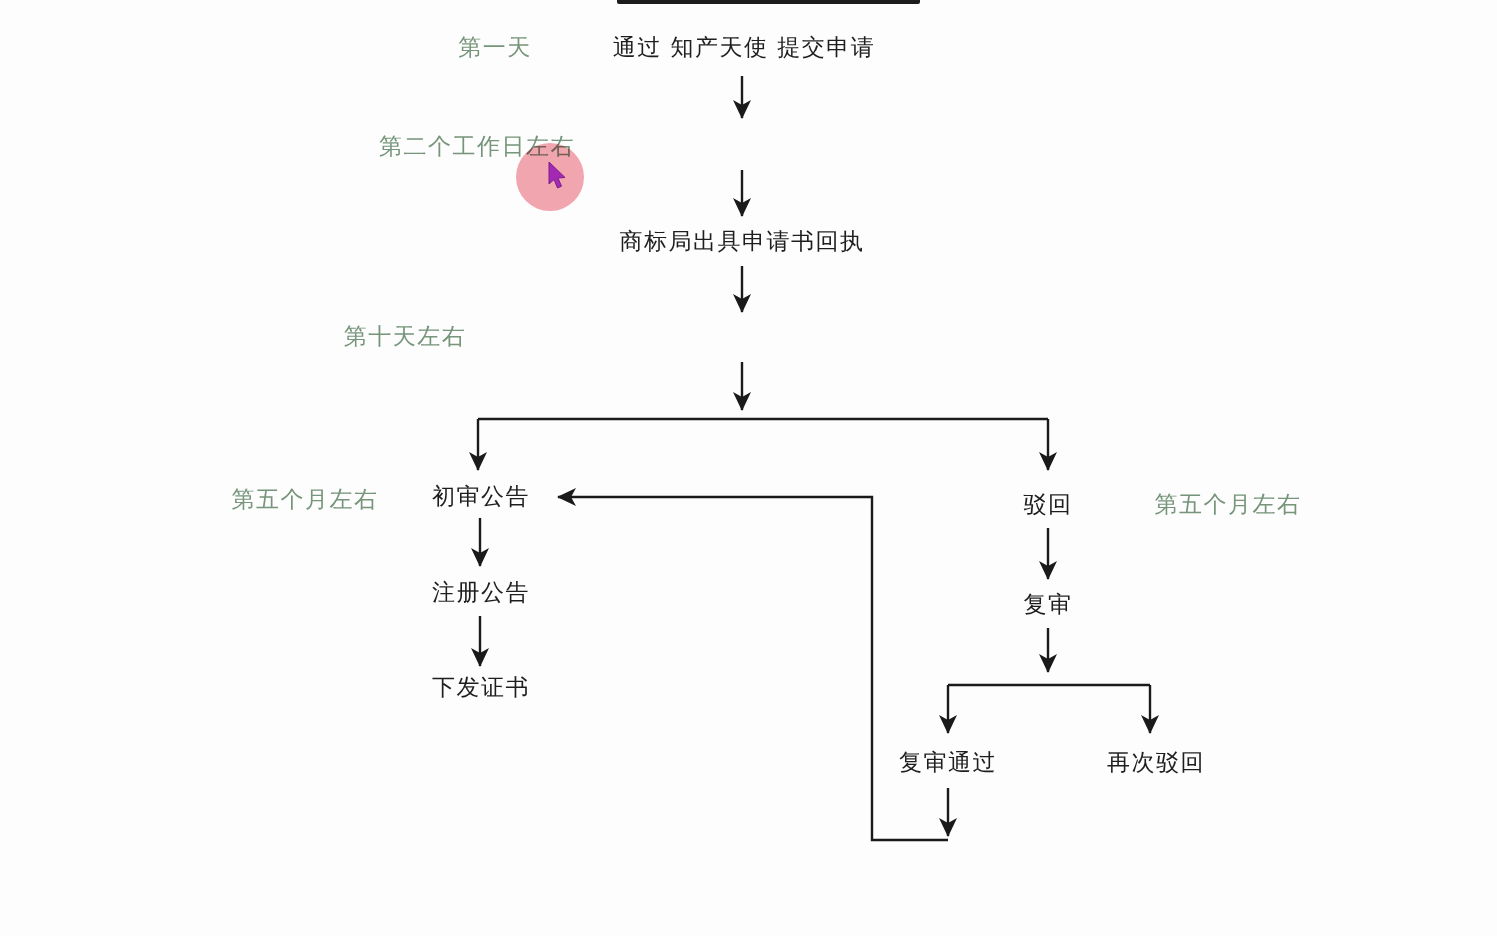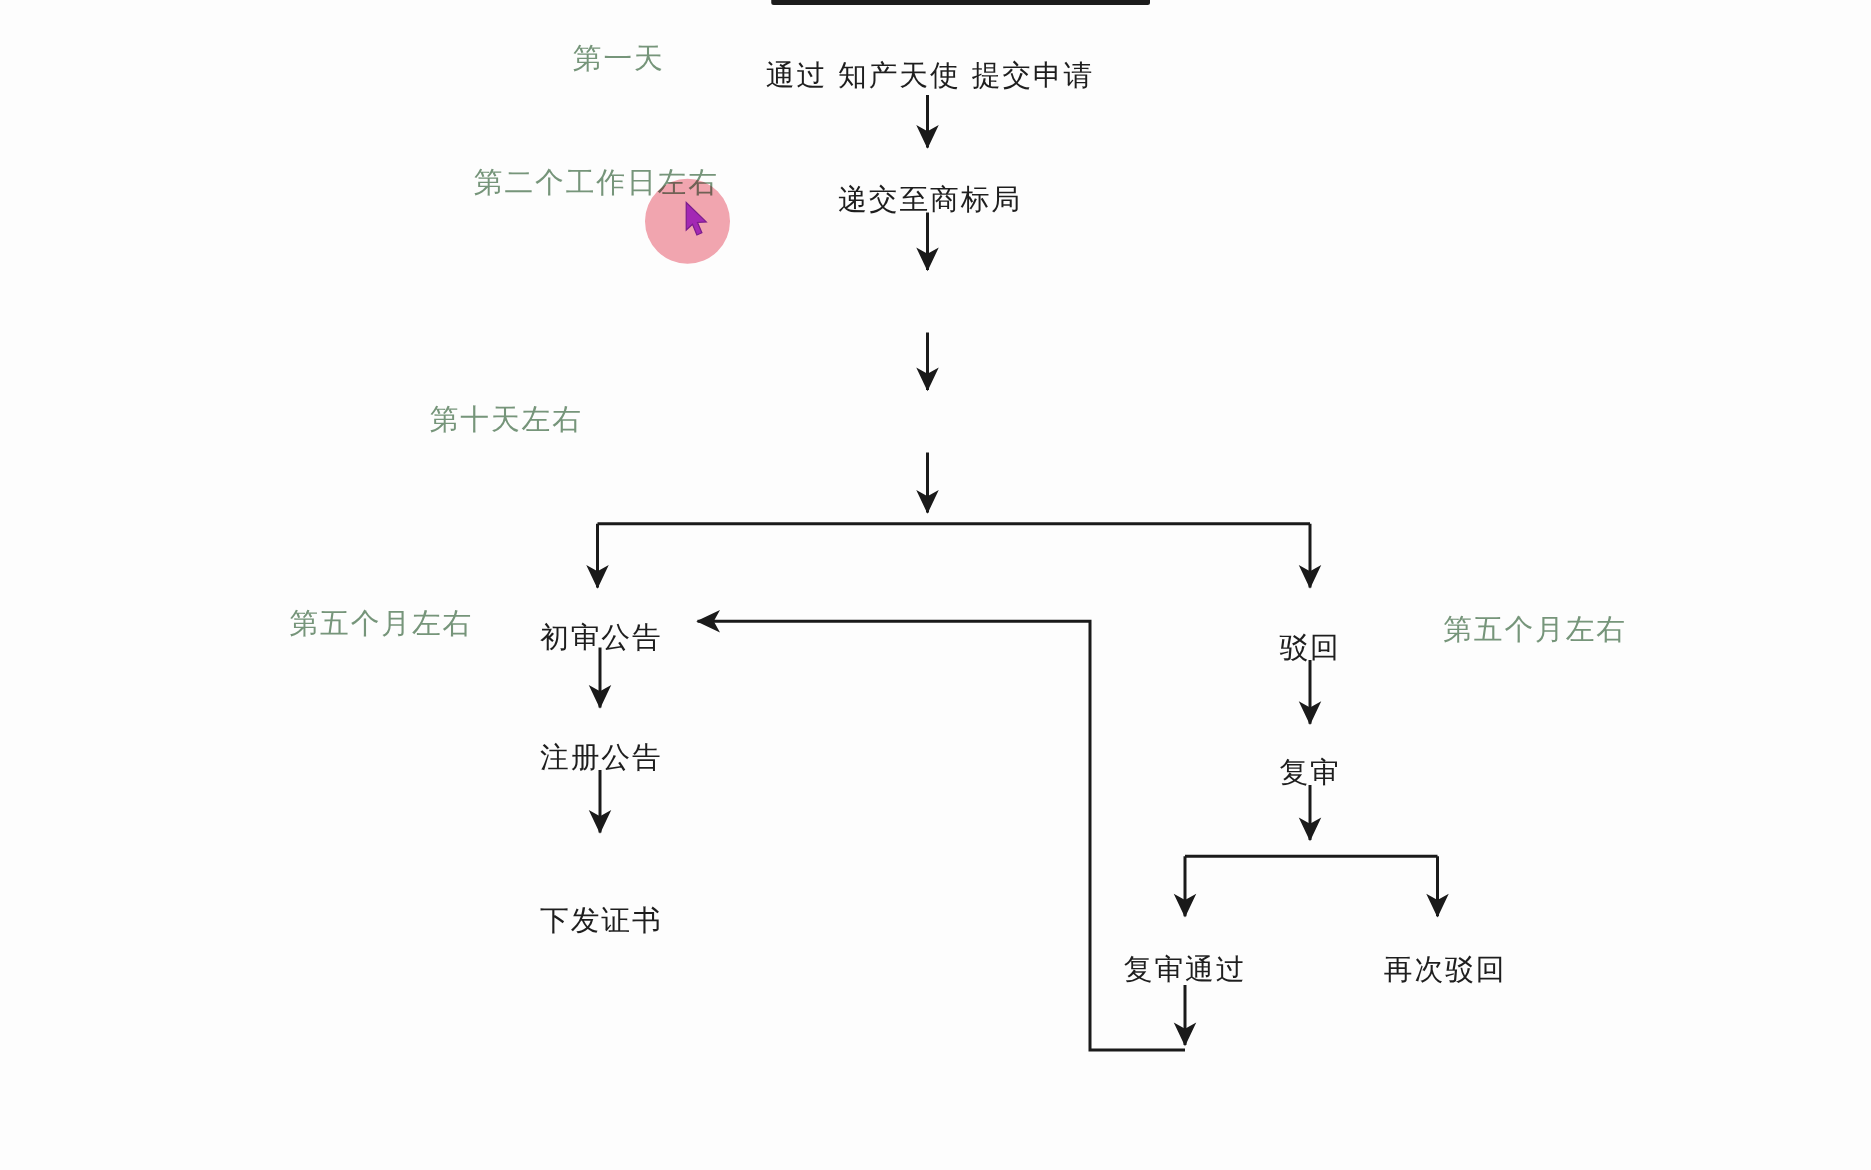--- a/index.html
+++ b/index.html
@@ -13,21 +13,21 @@
   #flow-lines{position:absolute;left:0;top:0;width:1497px;height:936px;}
   .label{
     position:absolute;
     transform:translate(-50%,-50%);
     white-space:nowrap;
     font-size:23px;
     letter-spacing:1.5px;
     line-height:1.2;
   }
   .timeline{color:var(--green);}
-  .node{color:var(--ink);margin-top:14px;}
+  .node{color:var(--ink);}
   #top-banner{
     position:absolute;left:617px;top:0;width:303px;height:4px;
     border-radius:0 0 2px 2px;
   }
   #click-highlight{
     position:absolute;left:516px;top:143px;width:68px;height:68px;
     border-radius:50%;
     mix-blend-mode:multiply;
     z-index:5;
   }
@@ -69,26 +69,26 @@
     </g>
   </svg>
 
   <div class="label timeline" style="left:495px;top:48px">第一天</div>
   <div class="label timeline" style="left:477px;top:147px">第二个工作日左右</div>
   <div class="label timeline" style="left:405px;top:337px">第十天左右</div>
   <div class="label timeline" style="left:305px;top:500px">第五个月左右</div>
   <div class="label timeline" style="left:1228px;top:505px">第五个月左右</div>
 
   <div class="label node" style="left:744px;top:48px">通过 知产天使 提交申请</div>
-  <div class="label node" style="left:744px;top:147px">递交至商标局</div>
+  <div class="label node" style="left:742px;top:242px">商标局出具申请书回执</div>
   <div class="label node" style="left:481px;top:497px">初审公告</div>
   <div class="label node" style="left:1048px;top:505px">驳回</div>
   <div class="label node" style="left:481px;top:593px">注册公告</div>
   <div class="label node" style="left:1048px;top:605px">复审</div>
-  <div class="label node" style="left:481px;top:724px">下发证书</div>
+  <div class="label node" style="left:481px;top:688px">下发证书</div>
   <div class="label node" style="left:948px;top:763px">复审通过</div>
   <div class="label node" style="left:1156px;top:763px">再次驳回</div>
 
   <div id="click-highlight" style="background: rgb(243, 166, 177);"></div>
   <svg id="mouse-cursor" width="26" height="32" viewBox="0 0 26 32" xmlns="http://www.w3.org/2000/svg">
     <path class="cursorfill" d="M6,2 L6,24 L11,19.5 L14.5,28 L18.5,26.2 L15,18 L22,17.5 Z" stroke="#7c1d8c" stroke-width="1" fill="#a328b4"></path>
   </svg>
 
 </div>
 

